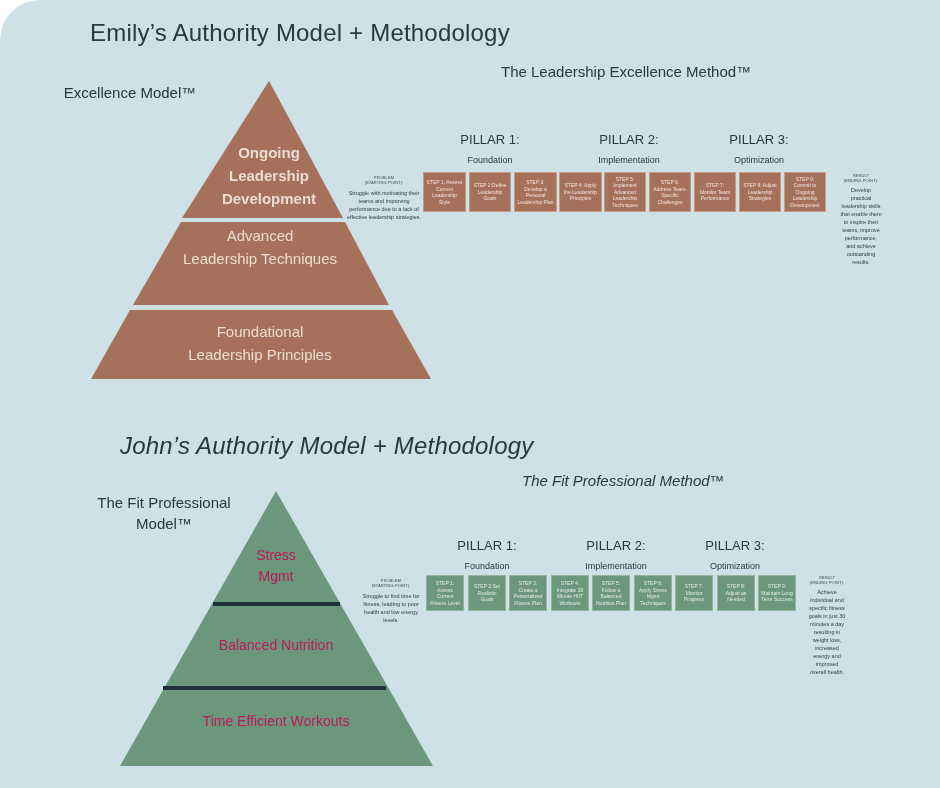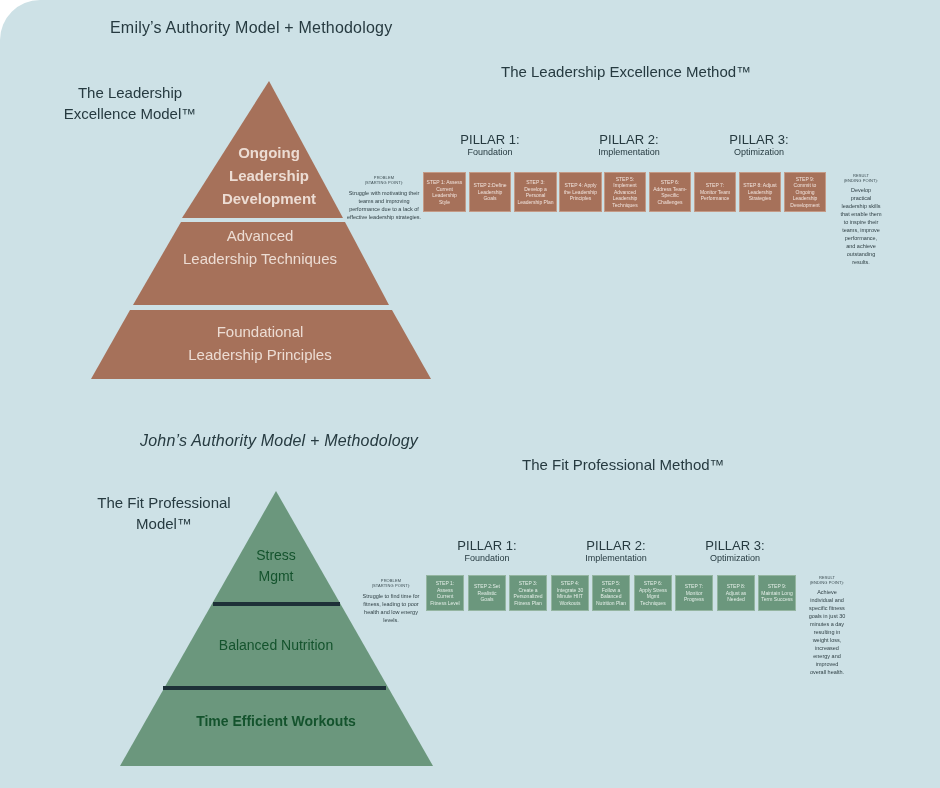--- a/index.html
+++ b/index.html
@@ -1,42 +1,41 @@
 <!DOCTYPE html>
 <html><head>
 <meta charset="utf-8">
 <style>
   html, body { margin:0; padding:0; }
   body { width:940px; height:788px; background:#ffffff; position:relative; overflow:hidden; font-family:"Liberation Sans", sans-serif; }
   .canvas { position:absolute; left:0; top:0; width:940px; height:788px; background:#cde1e6; border-top-left-radius:40px; overflow:hidden; }
   .abs { position:absolute; }
-  .h1 { font-size:16px; color:#263a40; white-space:nowrap; letter-spacing:0.2px;margin-left:20px; }
+  .h1 { font-size:24px; color:#263a40; white-space:nowrap; letter-spacing:0.2px; }
   .h2 { font-size:15px; color:#263a40; white-space:nowrap; }
   .model-title { font-size:15px; color:#263a40; text-align:center; line-height:21px; }
   .pillar { font-size:13px; color:#263a40; text-align:center; width:120px; }
   .pillar .p-label { display:block; font-size:13px;text-align:center; }
-  .pillar .p-sub { display:block; font-size:9px; margin-top:0; }
+  .pillar .p-sub { display:block; font-size:9px; margin-top:8px; }
   .small-label { font-size:4px; color:#3a4a50; text-align:center; line-height:5px; letter-spacing:0.1px; text-transform:uppercase; }
   .desc { font-size:5.5px; color:#2f3f44; text-align:center; line-height:8px; }
   .step { position:absolute; display:flex; align-items:center; justify-content:center; text-align:center; color:#f1e4de; font-size:5px; line-height:6.5px; padding:2px; box-sizing:border-box; }
   .step.brown { background:#a6715a; border:1px solid #c49a86; }
   .step.green { background:#6b977d; border:1px solid #94b5a1; color:#e3eee7; }
   .pyr-label { position:absolute; text-align:center; color:#ecdcd3; font-size:15px; line-height:23px; white-space:nowrap; }
-  .pyr-label.g { color:#14532d; font-size:14px; }
+  .pyr-label.g { color:#be185d; font-size:14px; }
   svg { position:absolute; left:0; top:0; }
 </style>
 </head>
 <body>
 
 <div class="canvas">
 
   <div class="abs h1" style="left:90px; top:19px;">Emily’s Authority Model + Methodology</div>
 
   <div class="abs model-title" style="left:50px; top:82px; width:160px;">
-    <div>The Leadership</div>
     <div>Excellence Model™</div>
   </div>
 
   <svg width="940" height="788">
 
     <polygon points="269,81 343,218 182,218" fill="#a6715a"></polygon>
     <polygon points="181,222 345,222 389,305 133,305" fill="#a6715a"></polygon>
     <polygon points="130,310 392,310 431,379 91,379" fill="#a6715a"></polygon>
 
     <polygon points="276,491 433,766 120,766" fill="#6b977d"></polygon>
@@ -102,25 +101,25 @@
     <div>Model™</div>
   </div>
 
   <div class="pyr-label g" style="left:226px; top:545px; width:100px; line-height:21px;">
     <div>Stress</div>
     <div>Mgmt</div>
   </div>
   <div class="pyr-label g" style="left:176px; top:634px; width:200px;">
     <div>Balanced Nutrition</div>
   </div>
-  <div class="pyr-label g" style="left:156px; top:710px; width:240px;font-weight:bold;">
+  <div class="pyr-label g" style="left:156px; top:710px; width:240px;">
     <div>Time Efficient Workouts</div>
   </div>
 
-  <div class="abs h2" style="left:522px; top:456px;">The Fit Professional Method™</div>
+  <div class="abs h2" style="left:522px; top:472px;font-style:italic;">The Fit Professional Method™</div>
 
   <div class="abs pillar" style="left:427px; top:538px;">
     <span class="p-label">PILLAR 1:</span>
     <span class="p-sub">Foundation</span>
   </div>
   <div class="abs pillar" style="left:556px; top:538px;">
     <span class="p-label">PILLAR 2:</span>
     <span class="p-sub">Implementation</span>
   </div>
   <div class="abs pillar" style="left:675px; top:538px;">

